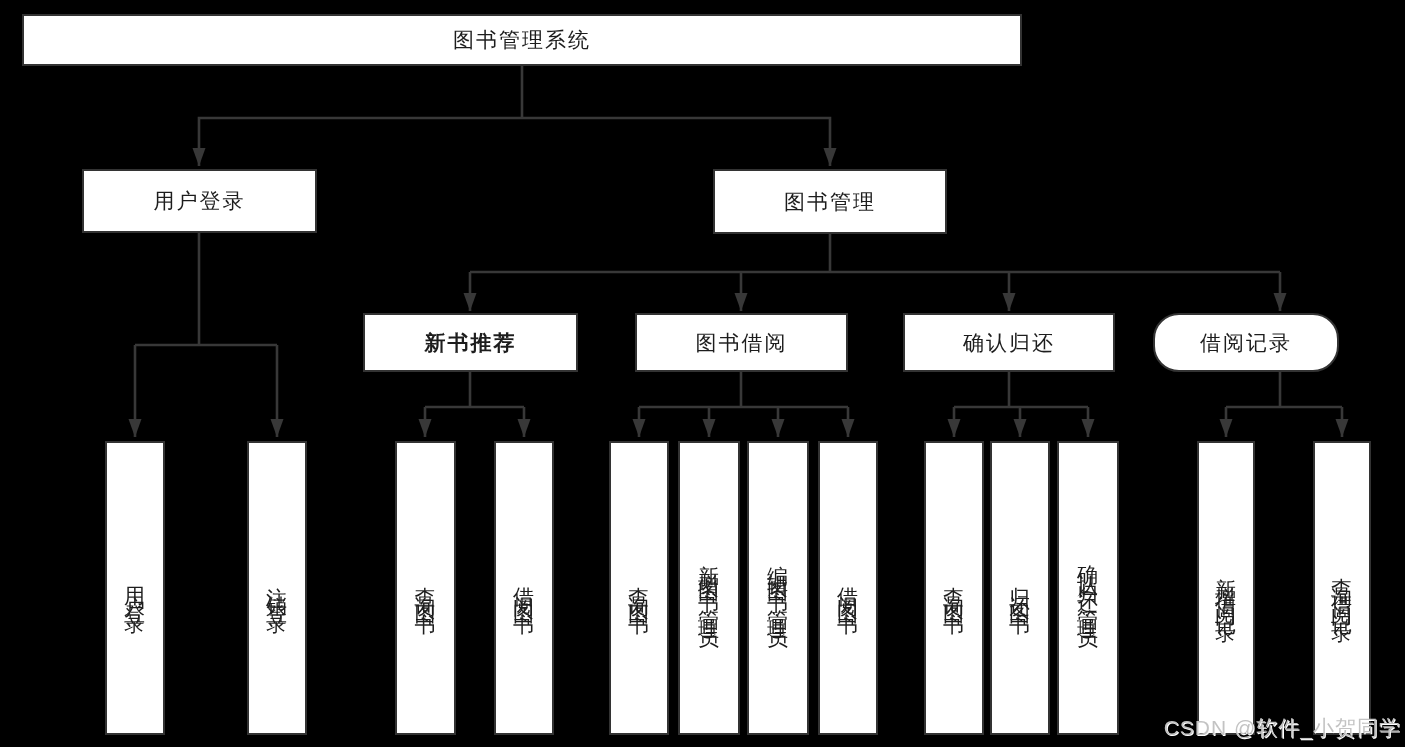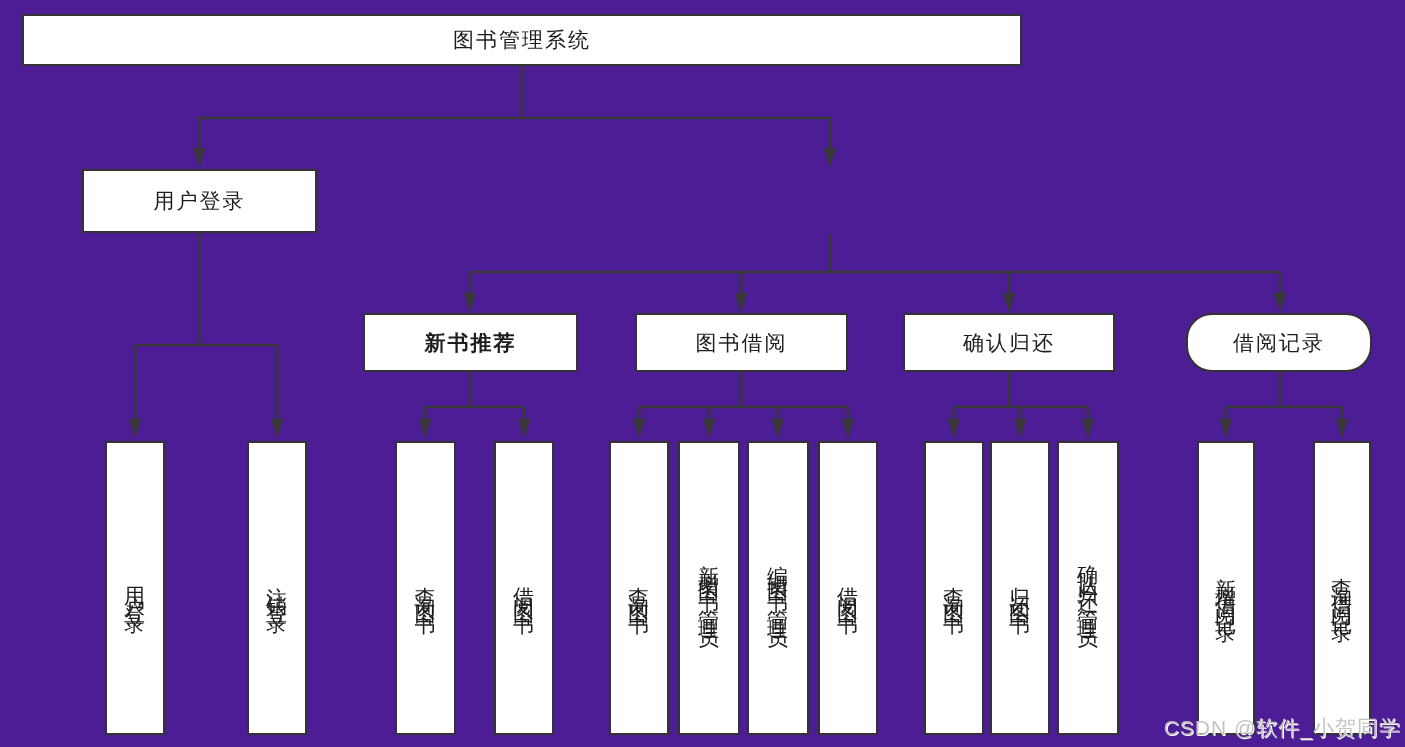--- a/index.html
+++ b/index.html
@@ -5,21 +5,21 @@
   html, body {
     margin: 0;
     padding: 0;
     background: #ffffff;
     font-family: "Liberation Sans", sans-serif;
   }
   .stage {
     position: relative;
     width: 1405px;
     height: 747px;
-    background: #4c1d95;
+    background: #000000;
     overflow: hidden;
     color: #1f1f1f;
   }
   svg.connectors {
     position: absolute;
     left: 0; top: 0;
     width: 1405px; height: 747px;
     z-index: 1;
   }
   svg.connectors path {
@@ -111,25 +111,26 @@
 
     <path d="M1280 372 V407"></path>
     <path d="M1226 407 H1342"></path>
     <path d="M1226 407 V437" marker-end="url(#arrow)"></path>
     <path d="M1342 407 V437" marker-end="url(#arrow)"></path>
   </svg>
 
   <div class="node h-node" style="left:22px; top:14px; width:1000px; height:52px;">图书管理系统</div>
 
   <div class="node h-node" style="left:82px; top:169px; width:235px; height:64px;">用户登录</div>
+  <div class="node h-node" style="left:713px; top:169px; width:234px; height:65px;">图书管理</div>
 
   <div class="node h-node" style="left:363px; top:313px; width:215px; height:59px;font-weight:bold;">新书推荐</div>
   <div class="node h-node" style="left:635px; top:313px; width:213px; height:59px;">图书借阅</div>
   <div class="node h-node" style="left:903px; top:313px; width:212px; height:59px;">确认归还</div>
-  <div class="node h-node" style="left:1186px; top:313px; width:186px; height:59px;border-radius:26px;">借阅记录</div>
+  <div class="node h-node" style="left:1153px; top:313px; width:186px; height:59px;border-radius:26px;">借阅记录</div>
 
   <div class="node v-node" style="left:105px; top:441px; width:60px; height:294px;">用户登录</div>
   <div class="node v-node" style="left:247px; top:441px; width:60px; height:294px;">注销登录</div>
 
   <div class="node v-node" style="left:395px; top:441px; width:61px; height:294px;">查询图书</div>
   <div class="node v-node" style="left:494px; top:441px; width:60px; height:294px;">借阅图书</div>
 
   <div class="node v-node" style="left:609px; top:441px; width:60px; height:294px;">查询图书</div>
   <div class="node v-node" style="left:678px; top:441px; width:62px; height:294px;">新增图书（管理员）</div>
   <div class="node v-node" style="left:747px; top:441px; width:62px; height:294px;">编辑图书（管理员）</div>

